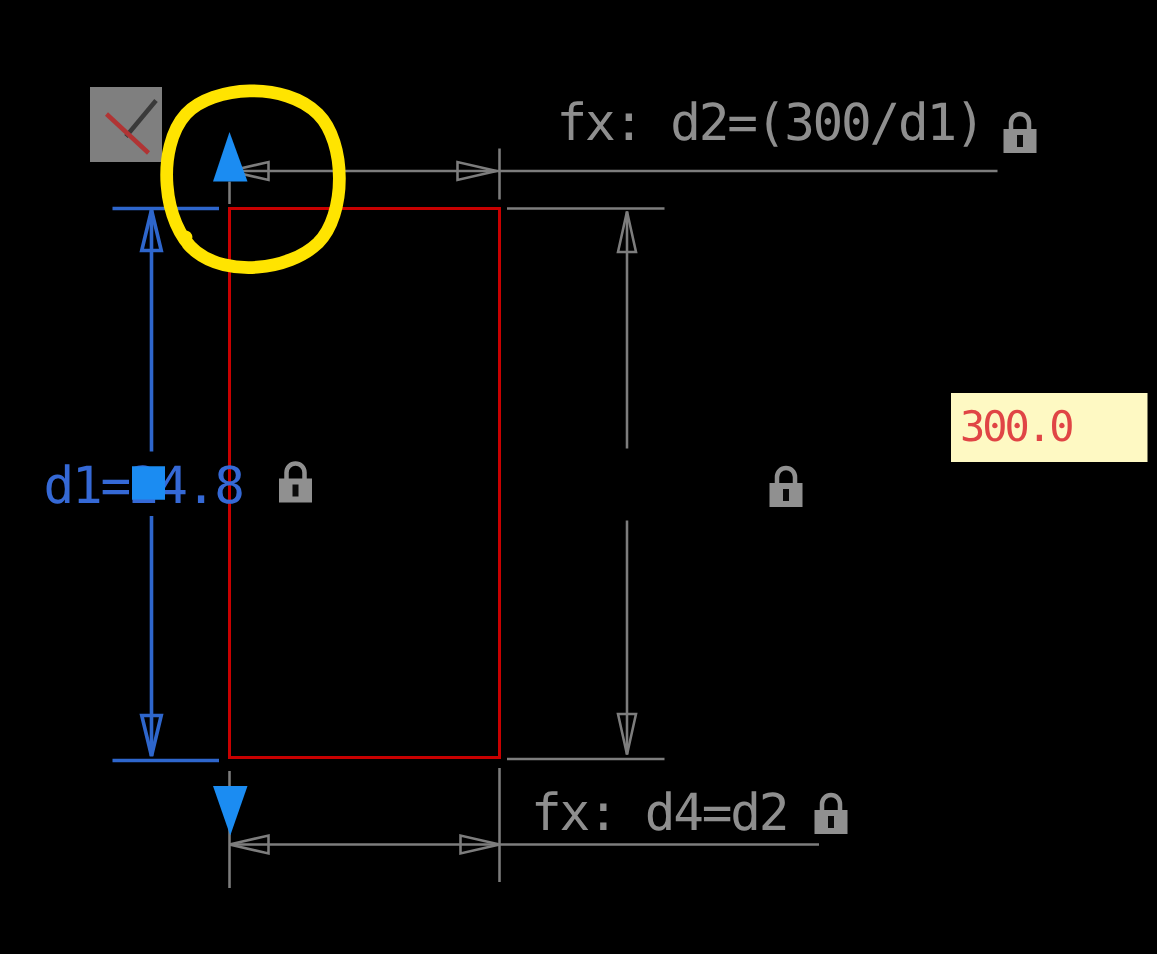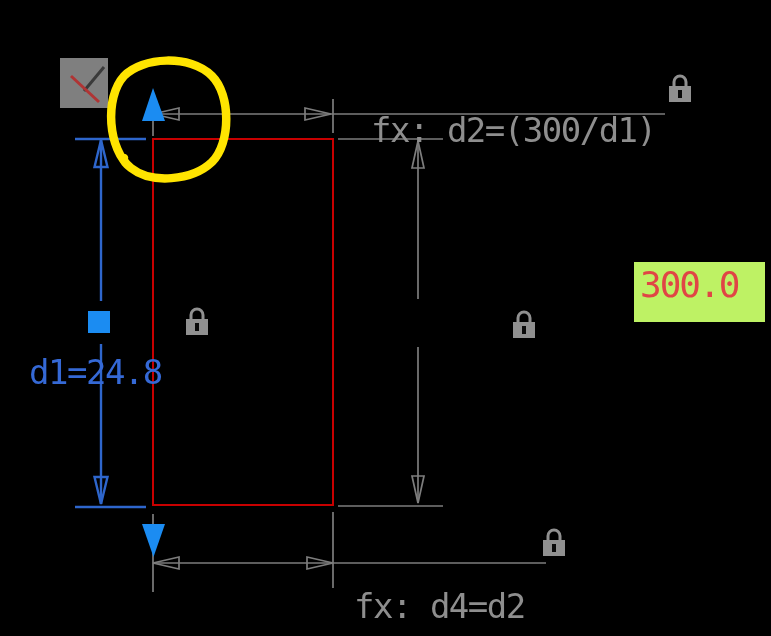--- a/index.html
+++ b/index.html
@@ -1,23 +1,23 @@
 <!DOCTYPE html>
 <html><head>
 <meta charset="utf-8">
 <style>
   html,body{margin:0;padding:0;background:#000;}
   #scene{position:relative;width:771px;height:636px;background:#000;overflow:hidden;
          font-family:"DejaVu Sans Mono",monospace;}
   #linework{position:absolute;left:0;top:0;}
   .dimtext{position:absolute;font-size:34px;line-height:1.18;letter-spacing:-1.5px;
-           color:#8e8e8e;white-space:pre;margin-top:48px;}
+           color:#8e8e8e;white-space:pre;}
   .dimtext.selected{color:#3569d6;}
-  .dyninput{position:absolute;left:634px;top:262px;width:131px;height:60px;
-            background:#bef264;color:#e04545;font-size:36px;line-height:46px;
+  .dyninput{position:absolute;left:634px;top:262px;width:131px;height:46px;
+            background:#fef9c3;color:#e04545;font-size:28px;line-height:46px;
             letter-spacing:-2px;padding-left:6px;box-sizing:border-box;}
 </style>
 </head>
 <body>
 
 <div id="scene">
 
   <svg id="linework" width="771" height="636" viewBox="0 0 771 636">
     <defs>
       <symbol id="lock-sym" viewBox="0 0 24 30">
@@ -79,21 +79,21 @@
     <use href="#lock-sym" x="542" y="527" width="24" height="30"></use>
 
     <path d="M 131,168 C 108,150 104,98 124,76 C 142,57 190,54 212,76
              C 231,95 231,143 212,162 C 192,181 151,184 131,168
              C 126,164 123,161 124,158" fill="none" stroke="#ffe400" stroke-width="8.5" stroke-linecap="round"></path>
   </svg>
 
   <div class="dimtext" style="left:371px;top:62px;">fx: d2=(300/d1)</div>
 
 
-  <div class="dimtext" style="left:354px;top:538px;">fx: d4=d2</div>
+  <div class="dimtext" style="left:354px;top:522px;">fx: d4=d2</div>
 
   <div class="dimtext selected" style="left:29px;top:304px;">d1=24.8</div>
 
   <div class="dyninput">300.0</div>
 
   <svg width="771" height="636" viewBox="0 0 771 636" style="position:absolute;left:0;top:0;pointer-events:none;">
     <rect x="88" y="311" width="22" height="22" fill="#1b8cf2"></rect>
   </svg>
 
 </div>

